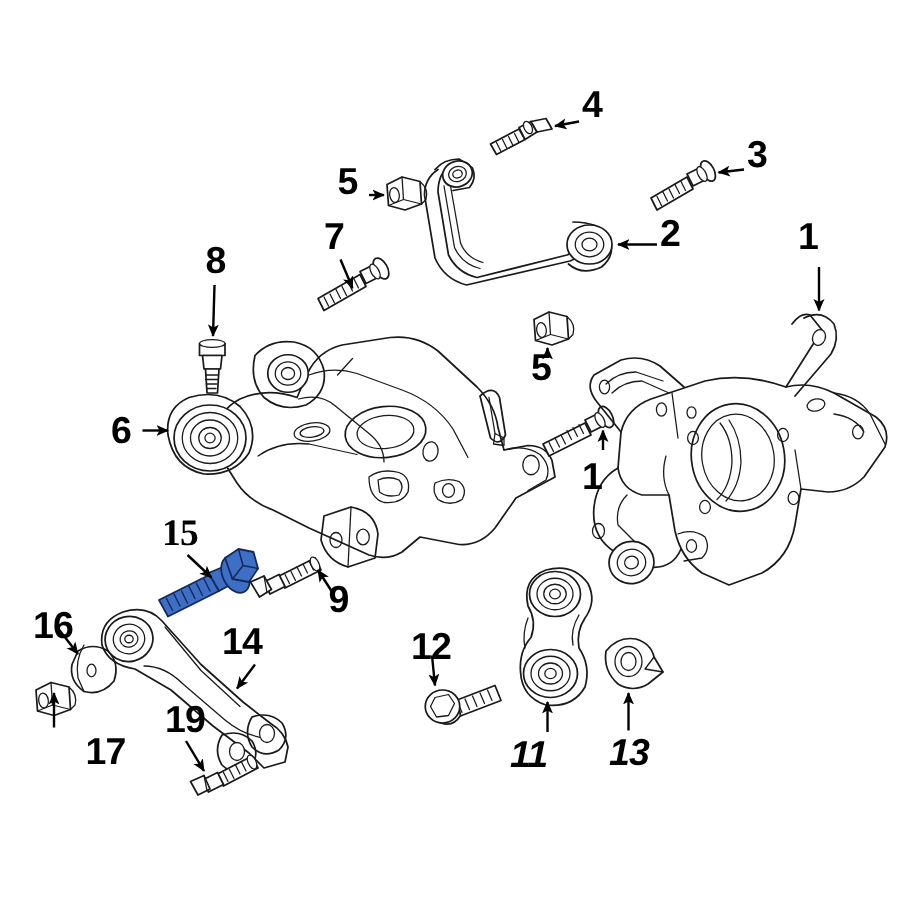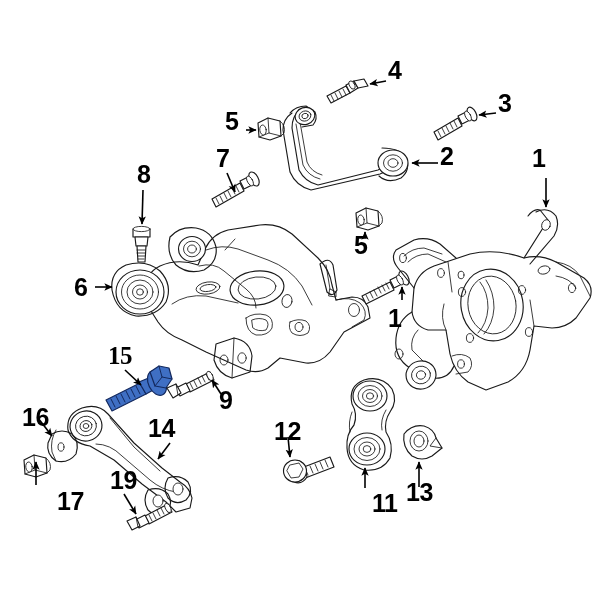--- a/index.html
+++ b/index.html
@@ -443,22 +443,22 @@
   <div class="callout-label" style="left:440px; top:144px;">2</div>
   <div class="callout-label" style="left:498px; top:91px;">3</div>
   <div class="callout-label" style="left:388px; top:58px;">4</div>
   <div class="callout-label" style="left:225px; top:109px;">5</div>
   <div class="callout-label" style="left:354px; top:233px;">5</div>
   <div class="callout-label" style="left:74px; top:275px;">6</div>
   <div class="callout-label" style="left:216px; top:146px;">7</div>
   <div class="callout-label" style="left:137px; top:162px;">8</div>
   <div class="callout-label" style="left:219px; top:388px;">9</div>
   <div class="callout-label" style="left:388px; top:306px;">1</div>
-  <div class="callout-label" style="left:372px; top:491px;">11</div>
+  <div class="callout-label" style="left:340px; top:491px;font-style:italic;">11</div>
   <div class="callout-label" style="left:274px; top:419px;">12</div>
-  <div class="callout-label" style="left:406px; top:480px;">13</div>
+  <div class="callout-label" style="left:406px; top:490px;font-style:italic;">13</div>
   <div class="callout-label" style="left:148px; top:416px;text-align:right;">14</div>
   <div class="callout-label" style="left:108px; top:343px;font-family:Liberation Serif, serif;">15</div>
   <div class="callout-label" style="left:22px; top:405px;">16</div>
   <div class="callout-label" style="left:23px; top:489px;margin-left:34px;">17</div>
   <div class="callout-label" style="left:110px; top:468px;">19</div>
 
 </div>
 
 </body></html>

